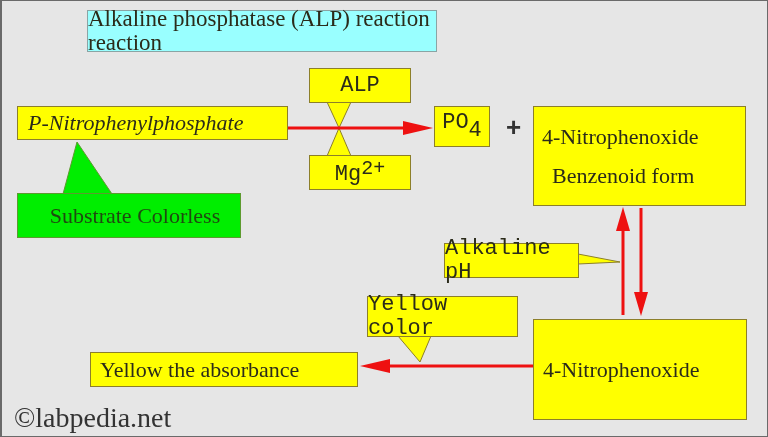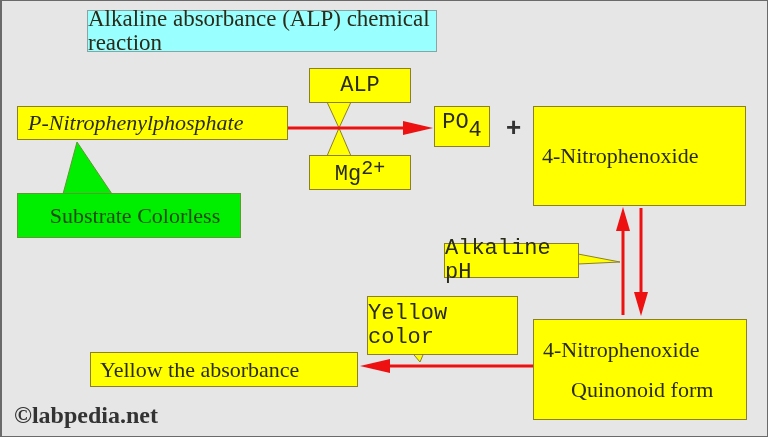--- a/index.html
+++ b/index.html
@@ -7,21 +7,21 @@
          font-family:"Liberation Serif", "DejaVu Serif", serif; color:#2b2b1a; }
   .frame { position:absolute; left:0; top:0; width:766px; height:435px; border:1px solid #6a6a6a; border-left:2px solid #6a6a6a; box-sizing:border-box; width:768px; height:437px; }
   .box { position:absolute; box-sizing:border-box; border:1px solid #8c7f2a; background:#ffff00; font-size:22px; line-height:1.05; display:flex; align-items:center; }
   .title { background:#99ffff; border-color:#8aa4a4; justify-content:center; font-size:23px; }
   .green { background:#00ee00; border-color:#5d9a2f; color:#1f4a10; justify-content:center;padding-left:12px; }
   .center { justify-content:center;font-family:Liberation Mono, monospace; }
   .multi { flex-direction:column; justify-content:center; align-items:flex-start;gap:16px; }
   .multi span { display:block; white-space:nowrap; }
   svg.overlay { position:absolute; left:0; top:0; }
   .plus { position:absolute; font-family:"Liberation Sans", sans-serif; font-weight:bold; font-size:26px; color:#333; }
-  .copy { position:absolute; left:14px; top:402px; font-size:24px; color:#333;font-weight:bold; }
+  .copy { position:absolute; left:14px; top:402px; font-size:28px; color:#333; }
   sub { font-size:22px; vertical-align:-8px; }
   sup { font-size:20px; vertical-align:6px; }
 </style>
 </head>
 <body>
 
 <div class="frame"></div>
 
 <svg class="overlay" width="768" height="437">
 
@@ -41,21 +41,21 @@
 
   <polygon points="578,254 578,264 620,262" fill="#ffff00" stroke="#8c7f2a" stroke-width="1"></polygon>
 
   <polygon points="398,336 431,336 420,362" fill="#ffff00" stroke="#8c7f2a" stroke-width="1"></polygon>
 
   <line x1="533" y1="366" x2="385" y2="366" stroke="#ee1111" stroke-width="3"></line>
   <polygon points="390,359 360,366 390,373" fill="#ee1111"></polygon>
 </svg>
 
 <div class="box title" style="left:87px;top:10px;width:350px;height:42px;">
-  <span>Alkaline absorbance (ALP) chemical reaction</span>
+  <span>Alkaline phosphatase (ALP) reaction reaction</span>
 </div>
 
 <div class="box center" style="left:309px;top:68px;width:102px;height:35px;">
   <span>ALP</span>
 </div>
 
 <div class="box" style="left:17px;top:106px;width:271px;height:34px;padding-left:10px;font-style:italic;">
   <span>P-Nitrophenylphosphate</span>
 </div>
 
@@ -64,36 +64,36 @@
 </div>
 
 <div class="box center" style="left:434px;top:106px;width:56px;height:41px;align-items:center;">
   <span><span>PO</span><sub>4</sub></span>
 </div>
 
 <div class="plus" style="left:506px;top:112px;">+</div>
 
 <div class="box multi" style="left:533px;top:106px;width:213px;height:100px;padding-left:8px;">
   <span>4-Nitrophenoxide</span>
+  <span style="padding-left:10px;">Benzenoid form</span>
 </div>
 
 <div class="box green" style="left:17px;top:193px;width:224px;height:45px;">
   <span>Substrate Colorless</span>
 </div>
 
 <div class="box center" style="left:444px;top:243px;width:135px;height:35px;justify-content:center;">
   <span>Alkaline pH</span>
 </div>
 
-<div class="box center" style="left:367px;top:296px;width:151px;height:59px;">
+<div class="box center" style="left:367px;top:296px;width:151px;height:41px;">
   <span>Yellow color</span>
 </div>
 
 <div class="box" style="left:90px;top:352px;width:268px;height:35px;padding-left:9px;">
   <span>Yellow the absorbance</span>
 </div>
 
 <div class="box multi" style="left:533px;top:319px;width:214px;height:101px;padding-left:9px;">
   <span>4-Nitrophenoxide</span>
-  <span style="padding-left:28px;">Quinonoid form</span>
 </div>
 
 <div class="copy">©labpedia.net</div>
 
 </body></html>

